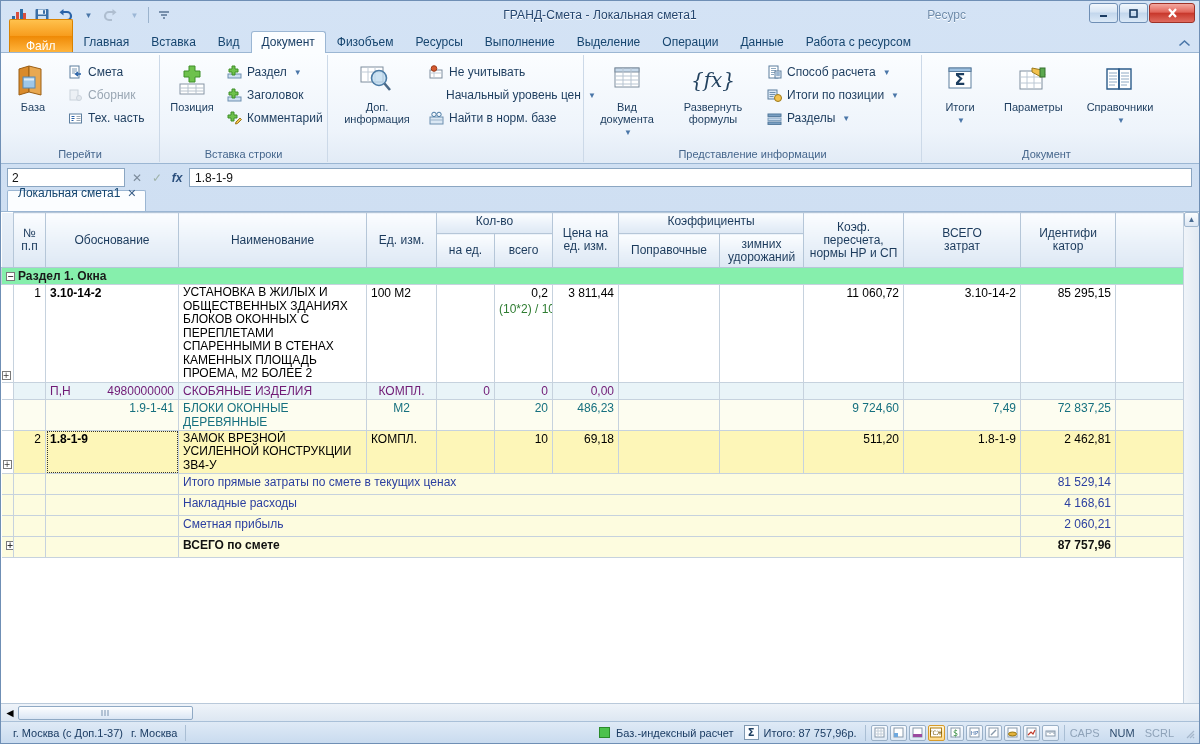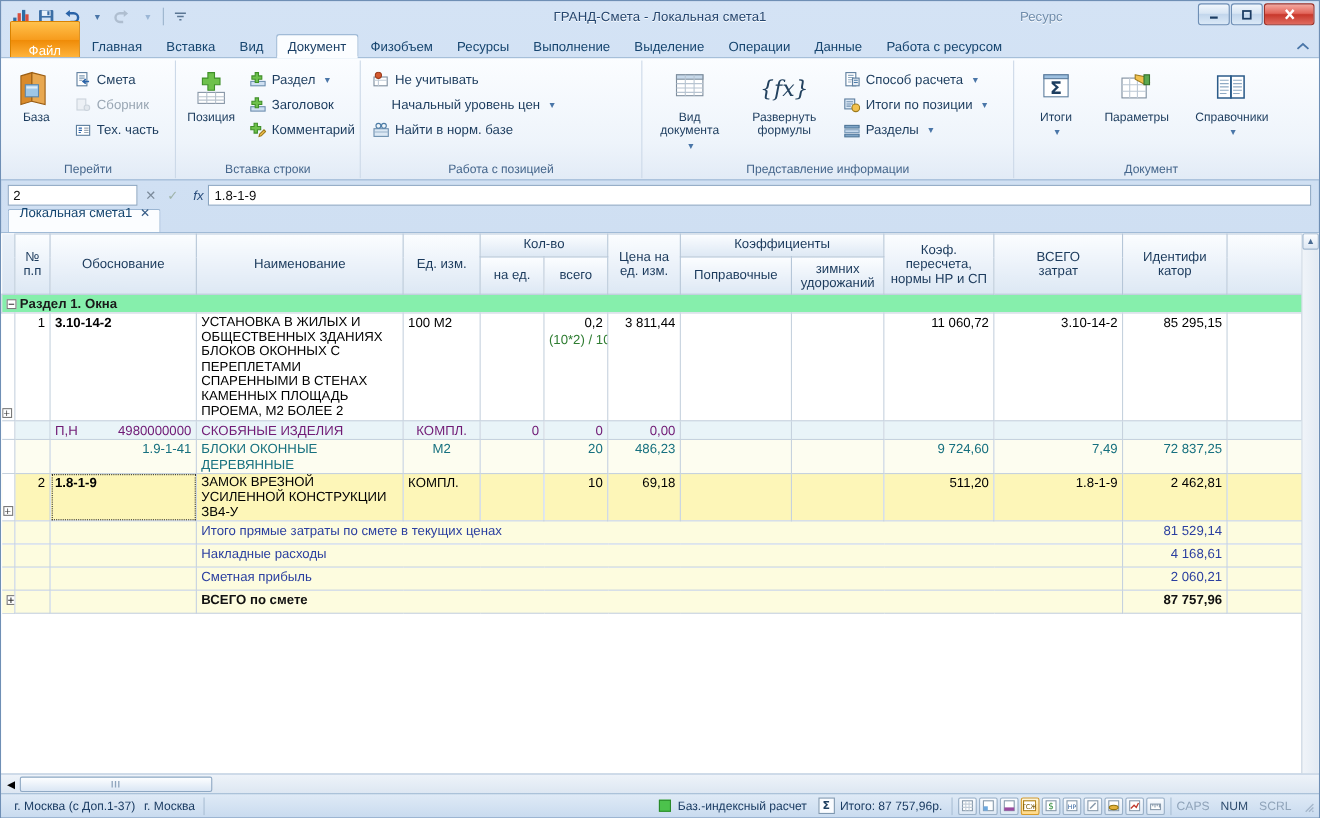--- a/index.html
+++ b/index.html
@@ -106,21 +106,21 @@
     flex:0 0 25px; display:flex; align-items:center; gap:4px;
     padding:2px 4px 0 6px;
   }
   .namebox {
     width:118px; height:19px; border:1px solid #8ba6c2; background:#fff;
     font-size:12px; padding:0 4px; line-height:17px; color:#111;
   }
   .fbicon { width:16px; text-align:center; color:#9aa7b4; font-size:12px; }
   .fbicon.x { color:#7c8b9b; }
   .fbicon.chk { color:#9fb3a9; }
-  .fbicon.fx { color:#2b4f7d; font-style:italic; font-weight:normal; font-size:12px;text-align:right; }
+  .fbicon.fx { color:#2b4f7d; font-style:italic; font-weight:bold; font-size:12px; }
   .formula-input {
     flex:1; height:19px; border:1px solid #8ba6c2; background:#fff;
     font-size:12px; padding:0 5px; line-height:17px; color:#111; margin-right:3px;
   }
 
   
   .doctabs {
     flex:0 0 23px; display:flex; align-items:flex-end; padding-left:6px;
     border-bottom:1px solid #9bb6d3;
   }
@@ -388,20 +388,32 @@
             </span>
             <span>Комментарий</span>
           </div>
         </div>
       </div>
       <div class="group-title">Вставка строки</div>
     </div>
 
     <div class="group" style="width:256px">
       <div class="group-body">
+        <div class="big-btn" style="min-width:86px">
+          <span class="glyph">
+            <svg width="40" height="34" viewBox="0 0 40 34">
+              <rect x="4" y="4" width="22" height="15" fill="#fff" stroke="#7e8e9e"></rect>
+              <path d="M4 9 h22 M11 4 v15 M18 4 v15" stroke="#c0cbd6"></path>
+              <circle cx="22" cy="15" r="7.5" fill="#bcd9ef" fill-opacity=".75" stroke="#4b7ba5" stroke-width="1.6"></circle>
+              <path d="M27.5 20.5 L33 27" stroke="#4b6a88" stroke-width="2.6"></path>
+            </svg>
+          </span>
+          <span style="white-space:pre-line">Доп.
+информация</span>
+        </div>
         <div class="small-col">
           <div class="small-btn">
             <span class="ic">
               <svg width="15" height="15" viewBox="0 0 15 15">
                   <rect x="1" y="5" width="12" height="8" fill="#fff" stroke="#7e8e9e"></rect>
                   <path d="M1 8 h12 M5 5 v8" stroke="#c0cbd6"></path>
                   <circle cx="5" cy="3.5" r="2.8" fill="#d4592f" stroke="#9b3a19"></circle>
                 </svg>
             </span>
             <span>Не учитывать</span>
@@ -416,21 +428,20 @@
                   <rect x="1" y="6" width="13" height="7" fill="#dbe8f4" stroke="#6d8faf"></rect>
                   <path d="M1 9 h13" stroke="#9ab2c9"></path>
                   <circle cx="5" cy="3.4" r="2.2" fill="#f0f6fb" stroke="#4b7ba5"></circle>
                   <circle cx="10" cy="3.4" r="2.2" fill="#f0f6fb" stroke="#4b7ba5"></circle>
                 </svg>
             </span>
             <span>Найти в норм. базе</span>
           </div>
         </div>
       </div>
-      <div class="group-title">Работа с позицией</div>
     </div>
 
     <div class="group" style="width:338px">
       <div class="group-body" style="gap:10px">
         <div class="big-btn" style="min-width:74px">
           <span class="glyph">
             <svg width="36" height="34" viewBox="0 0 36 34">
               <rect x="6" y="5" width="24" height="19" fill="#fff" stroke="#7e8e9e"></rect>
               <rect x="6" y="5" width="24" height="4" fill="#c7d9ea" stroke="#7e8e9e"></rect>
               <path d="M6 13 h24 M6 17 h24 M6 21 h24 M14 5 v19 M22 5 v19" stroke="#b7c4d1"></path>

